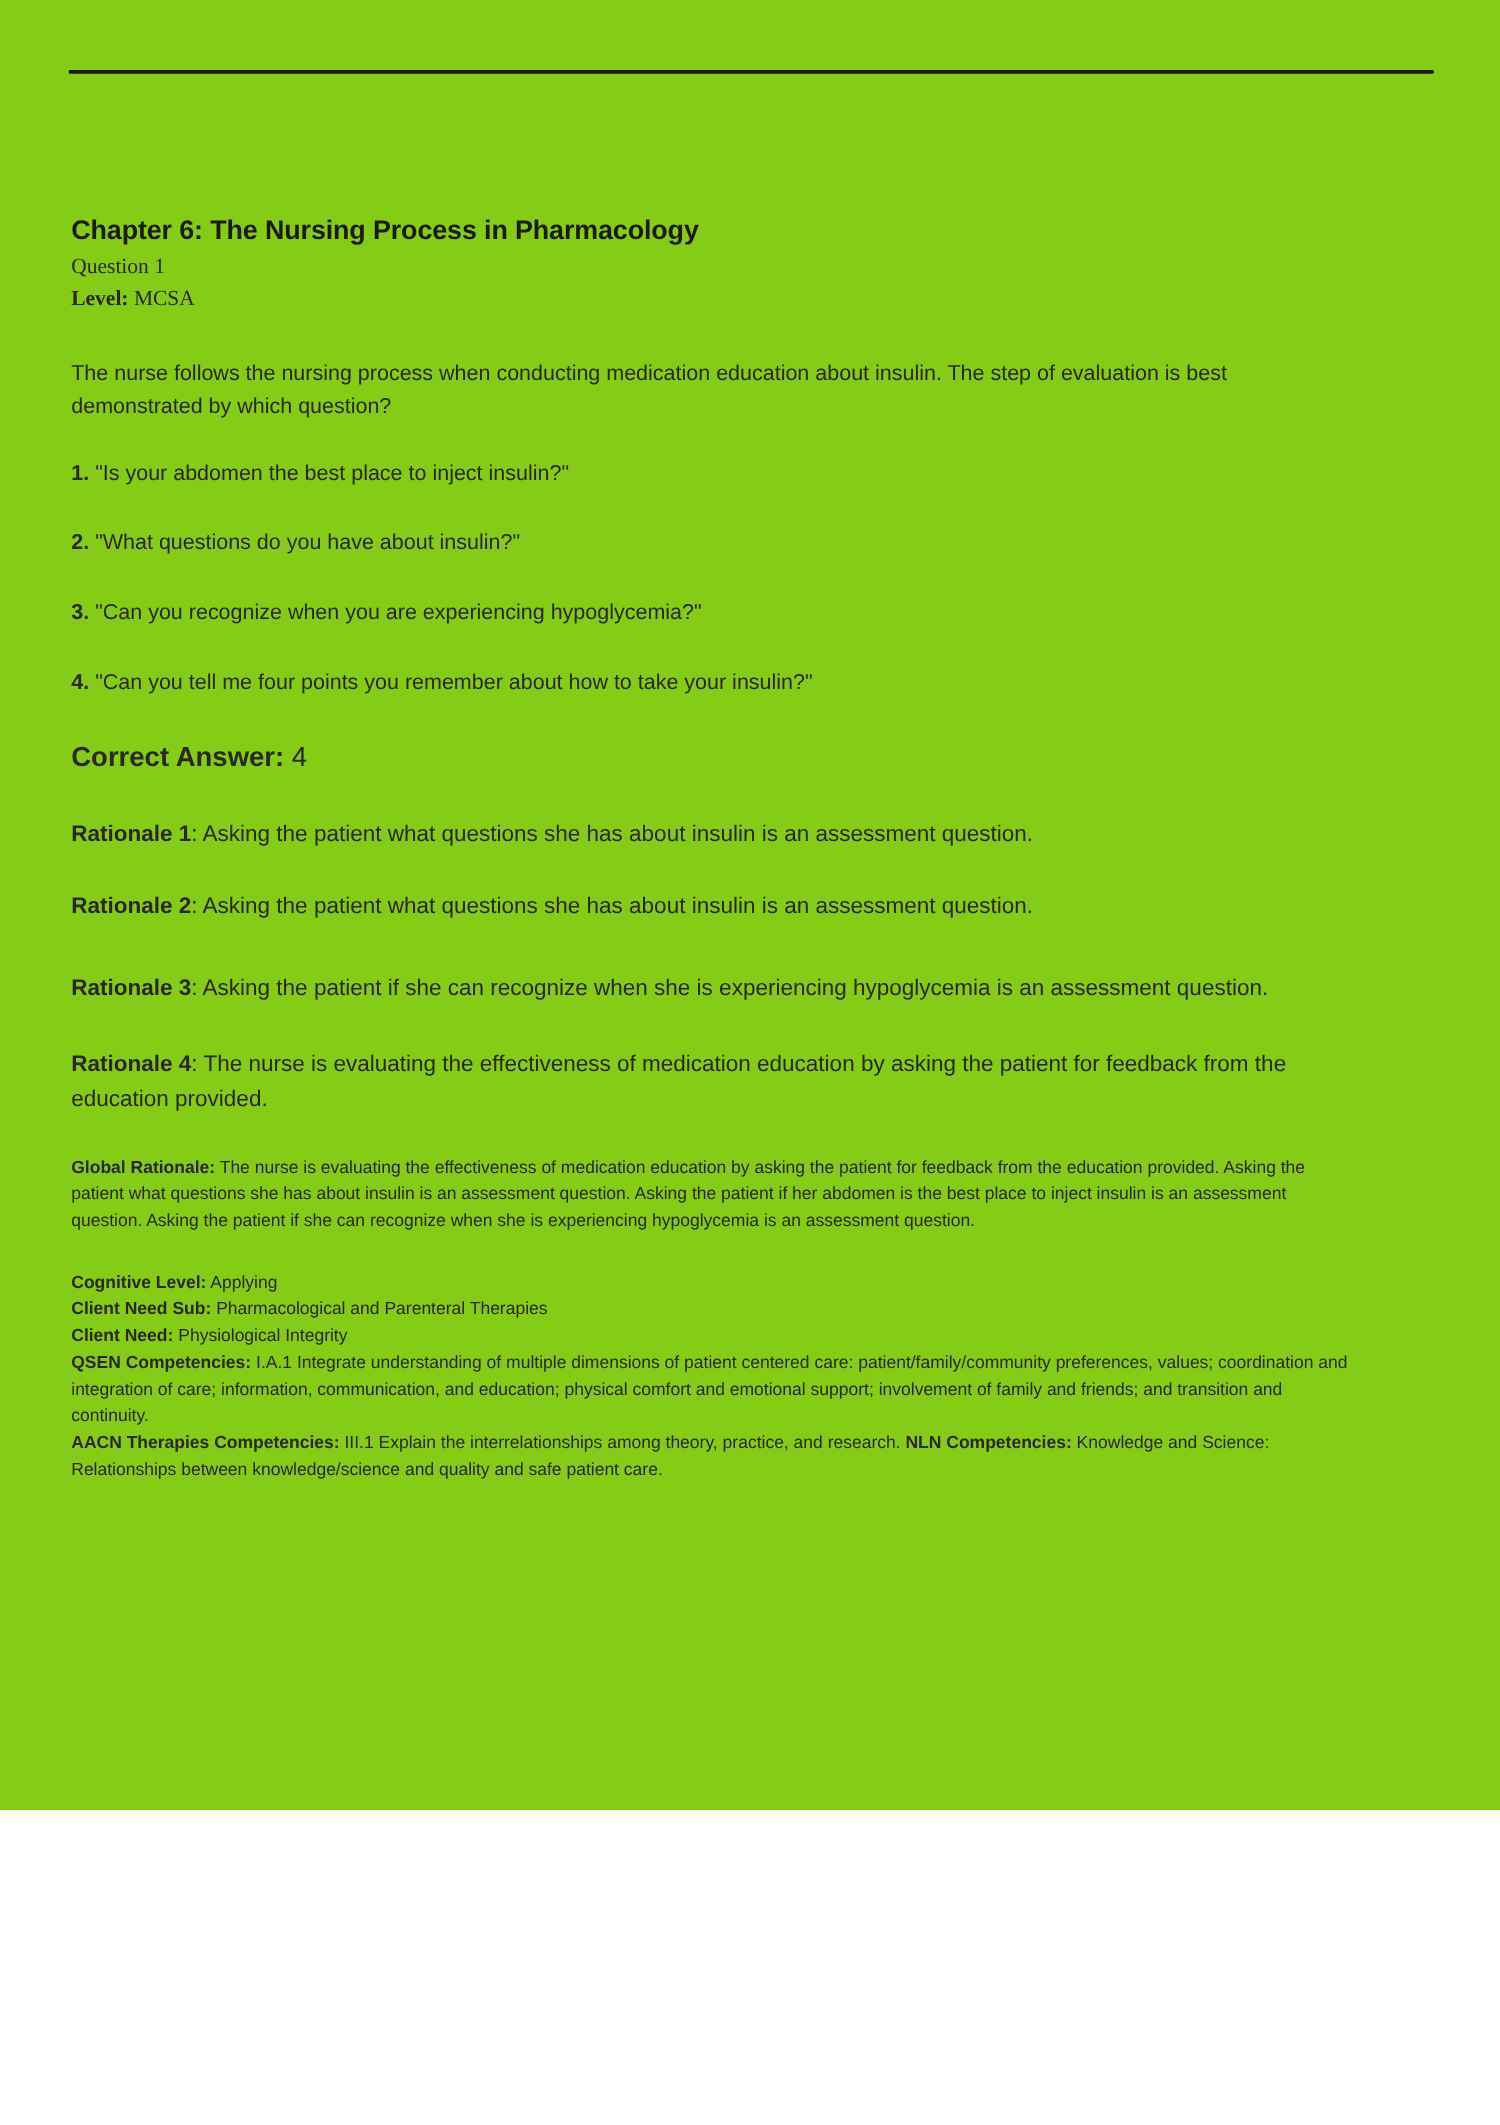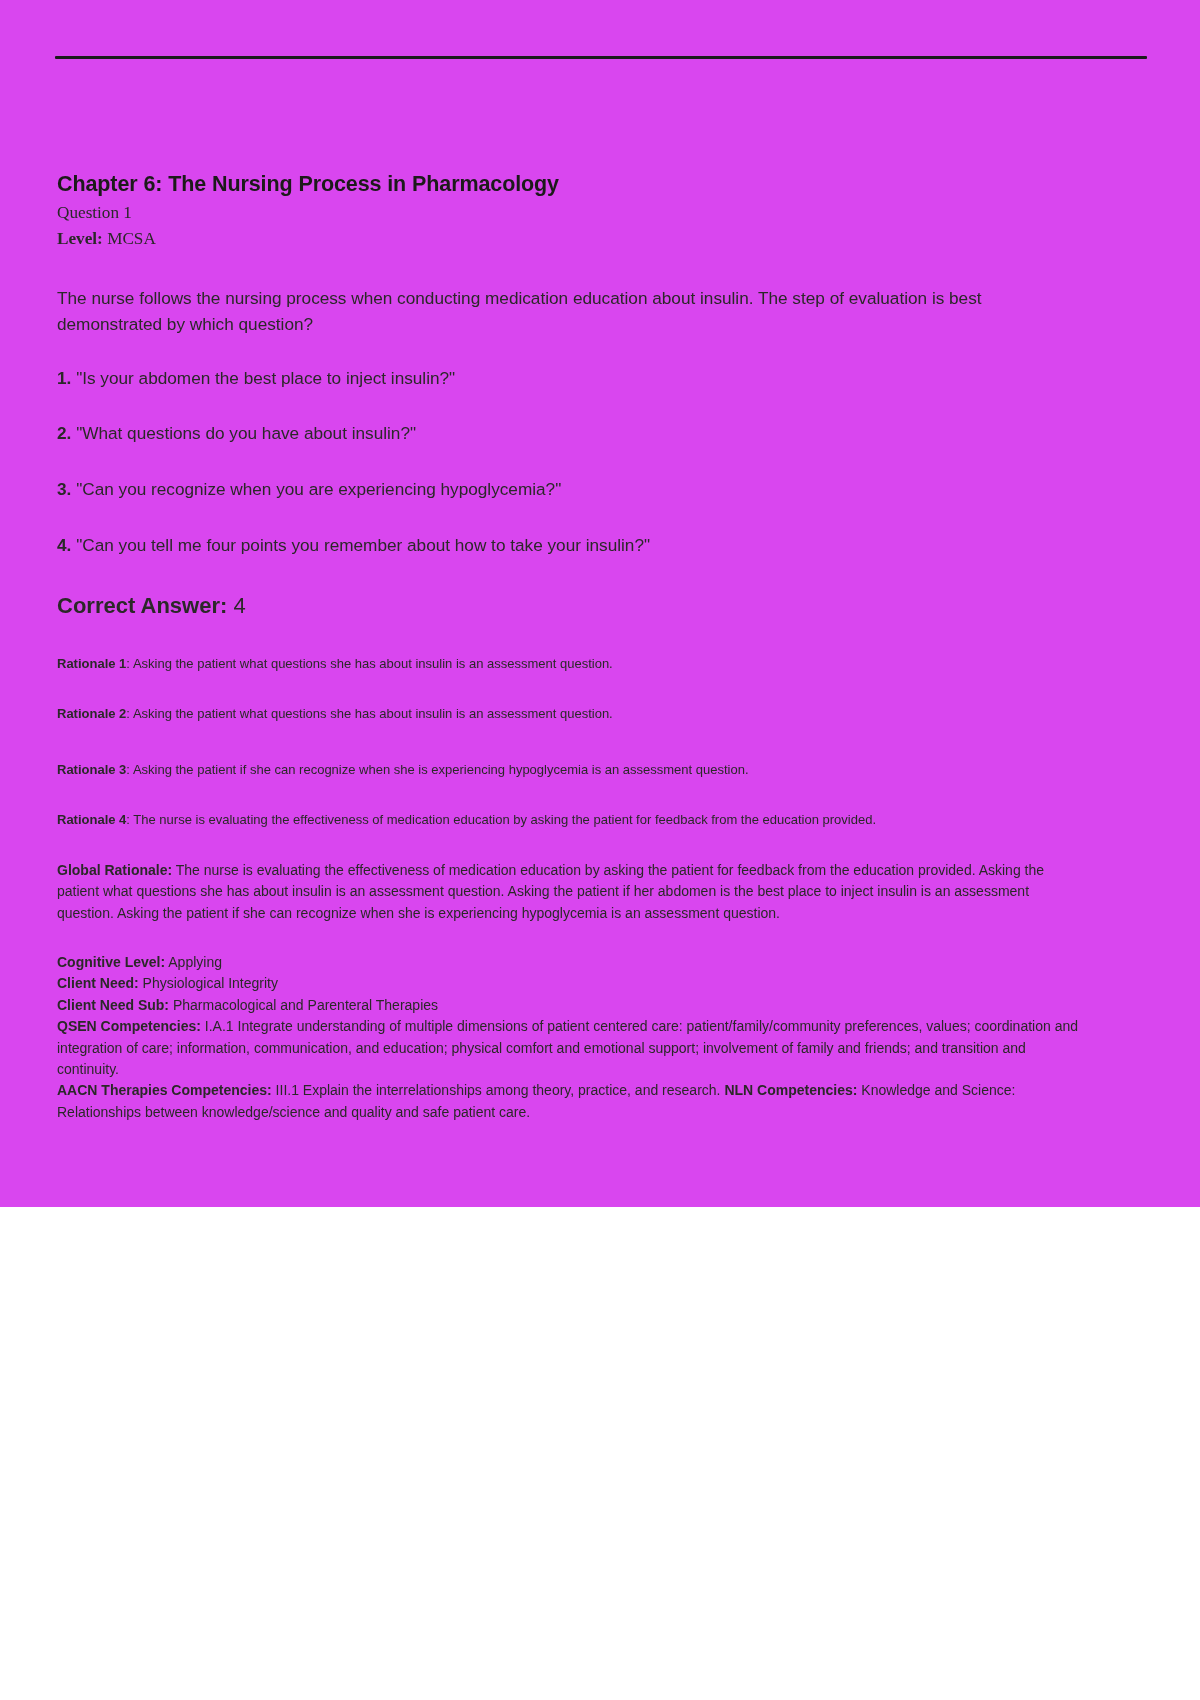--- a/index.html
+++ b/index.html
@@ -10,22 +10,22 @@
   body {
     width: 1200px;
     height: 1700px;
     font-family: "Liberation Sans", sans-serif;
     color: #231f20;
     -webkit-font-smoothing: antialiased;
   }
   .page {
     position: relative;
     width: 1200px;
-    height: 1207px;
-    background: #d946ef;
+    height: 1448px;
+    background: #84cc16;
     box-sizing: border-box;
     overflow: hidden;
   }
   .rule {
     position: absolute;
     left: 55px;
     width: 1092px;
     height: 3px;
     background: #1a1a1a;
     border-radius: 1px;
@@ -76,21 +76,21 @@
 
   .answer-line {
     font-size: 22px;
     line-height: 1.5;
     margin: 0 0 32px 0;
     color: #2b2828;
   }
   .answer-line .lbl { font-weight: bold; }
 
   .rationale {
-    font-size: 13px;
+    font-size: 18px;
     line-height: 1.52;
     margin: 0 0 30px 0;
     color: #2b2828;
   }
   .rationale .lbl { font-weight: bold; }
 
   
   .rationale-wide { line-height: 2.55; margin-bottom: 24px; }
 
   .global {
@@ -180,27 +180,27 @@
     <div class="spacer-md"></div>
 
     <div class="metablock">
 
       <p>
         <span class="lbl">Cognitive Level:</span>
         <span>Applying</span>
       </p>
 
       <p>
+        <span class="lbl">Client Need Sub:</span>
+        <span>Pharmacological and Parenteral Therapies</span>
+      </p>
+
+      <p>
         <span class="lbl">Client Need:</span>
         <span>Physiological Integrity</span>
-      </p>
-
-      <p>
-        <span class="lbl">Client Need Sub:</span>
-        <span>Pharmacological and Parenteral Therapies</span>
       </p>
 
       <p>
         <span class="lbl">QSEN Competencies:</span>
         <span>I.A.1 Integrate understanding of multiple dimensions of patient centered care: patient/family/community preferences, values; coordination and integration of care; information, communication, and education; physical comfort and emotional support; involvement of family and friends; and transition and continuity.</span>
       </p>
 
       <p>
         <span class="lbl">AACN Therapies Competencies:</span>
         <span>III.1 Explain the interrelationships among theory, practice, and research.</span>

